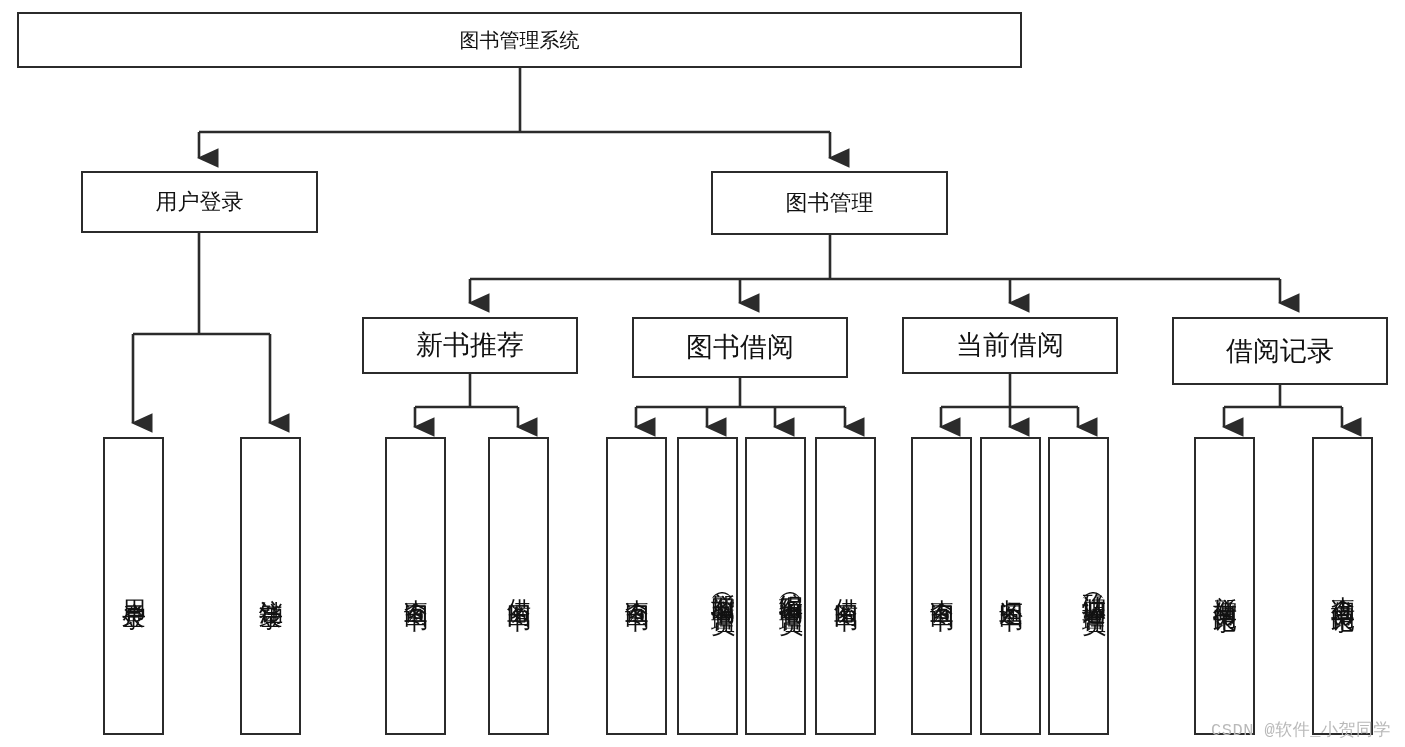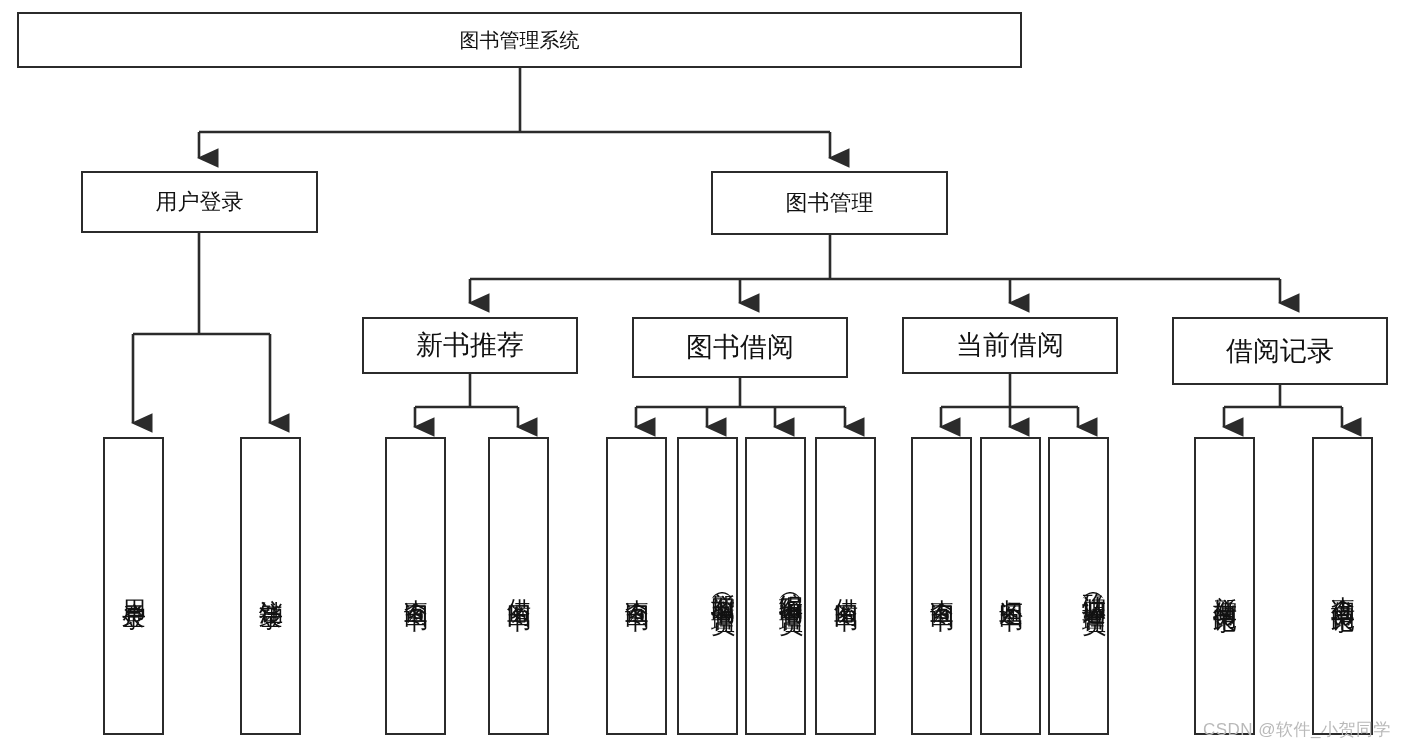--- a/index.html
+++ b/index.html
@@ -65,20 +65,21 @@
     white-space: nowrap;
   }
   .watermark {
     position: absolute;
     right: 14px;
     bottom: 6px;
     font-size: 17px;
     color: #b9b9b9;
     letter-spacing: 0.5px;
     white-space: nowrap;
+    font-family: Liberation Mono, monospace;
   }
 </style>
 </head>
 <body>
 
 <div id="canvas">
 
   <svg id="wires" viewBox="0 0 1405 747" width="1405" height="747" xmlns="http://www.w3.org/2000/svg">
     <defs>
       <marker id="arrow" viewBox="0 0 12 12" refX="6" refY="10" markerWidth="9" markerHeight="9" orient="auto-start-reverse">

